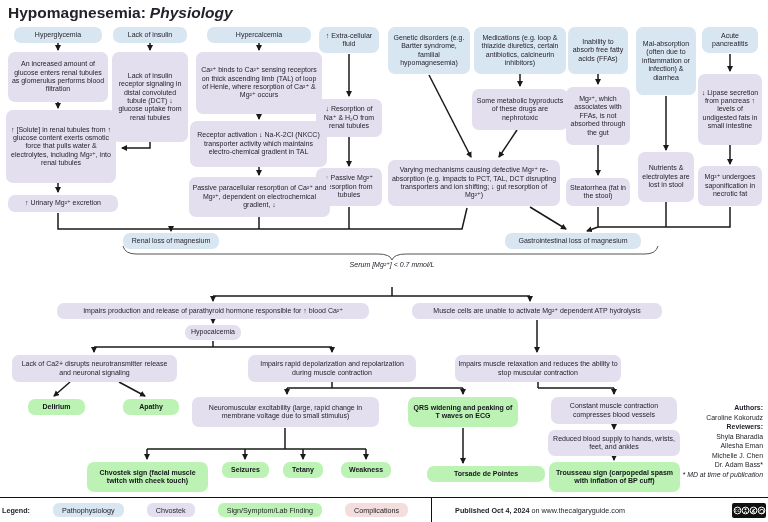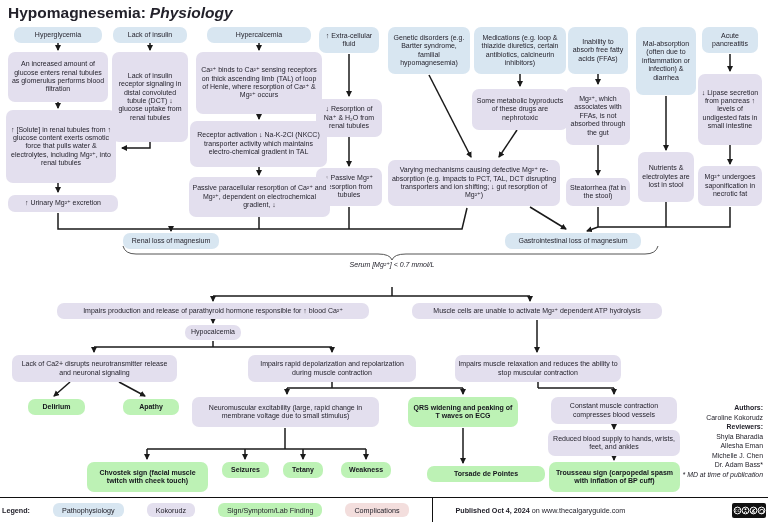--- a/index.html
+++ b/index.html
@@ -181,21 +181,21 @@
     <div>Shyla Bharadia</div>
     <div>Allesha Eman</div>
     <div>Michelle J. Chen</div>
     <div>Dr. Adam Bass*</div>
     <div class="i">* MD at time of publication</div>
   </div>
 
   <div class="legendbar">
     <span class="lg-label">Legend:</span>
     <span class="patch" style="background: rgb(216, 230, 241);">Pathophysiology</span>
-    <span class="patch" style="background: rgb(227, 223, 238);">Kokorudz</span>
+    <span class="patch" style="background: rgb(227, 223, 238);">Chvostek</span>
     <span class="patch" style="background: rgb(189, 242, 181);">Sign/Symptom/Lab Finding</span>
     <span class="patch" style="background: rgb(243, 222, 221);">Complications</span>
     <span class="lg-div"></span>
     <span class="pub"><span class="b">Published Oct 4, 2024</span><span> on www.thecalgaryguide.com</span></span>
     <span class="spacer"></span>
     <svg class="ccbadge" width="34" height="15" viewBox="0 0 34 15">
       <rect x="0" y="0" width="34" height="15" rx="2" fill="#111"></rect>
       <circle cx="5.5" cy="7.5" r="3.4" fill="none" stroke="#fff" stroke-width="1"></circle>
       <text x="5.5" y="9.4" font-size="5" fill="#fff" text-anchor="middle" font-family="DejaVu Sans, sans-serif">cc</text>
       <circle cx="13.5" cy="7.5" r="3.4" fill="none" stroke="#fff" stroke-width="1"></circle>

